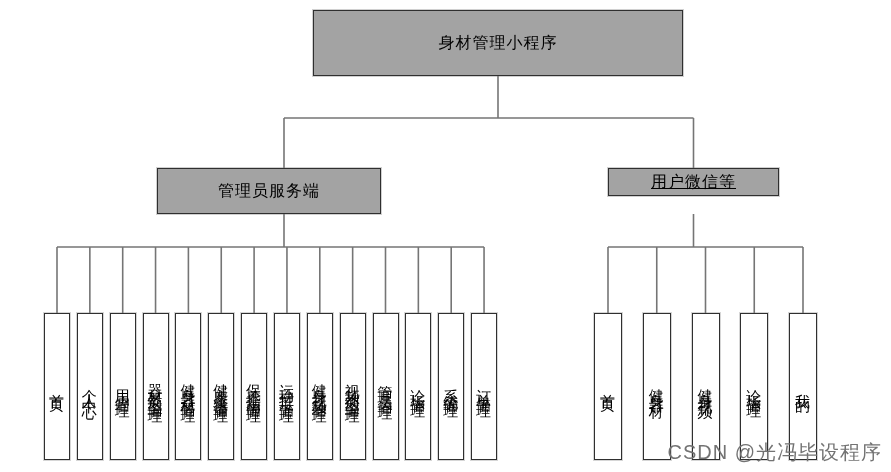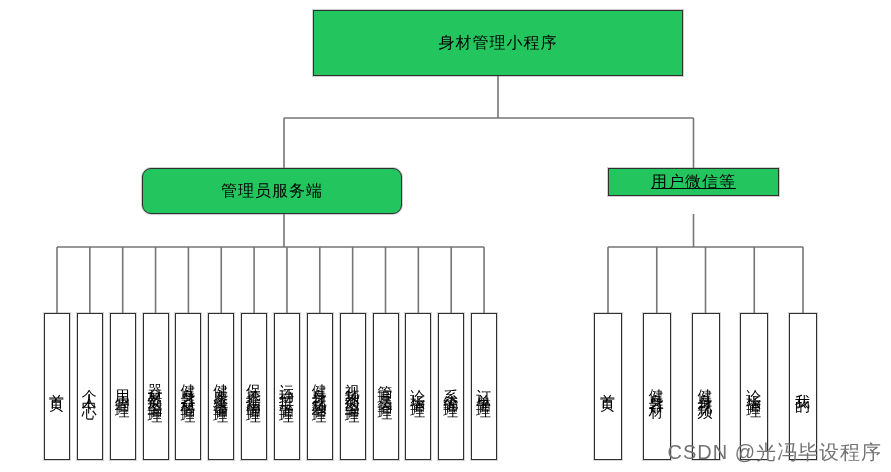--- a/index.html
+++ b/index.html
@@ -18,43 +18,42 @@
   #connectors {
     position: absolute;
     left: 0;
     top: 0;
     width: 891px;
     height: 472px;
   }
   .node {
     position: absolute;
     box-sizing: border-box;
-    background: #22c55e;
+    background: #a3a3a3;
     border: 1px solid #2f2f2f;
     box-shadow: 0 0 0 1px rgba(120,120,120,0.35);
     display: flex;
     align-items: center;
     justify-content: center;
     color: #000000;
     font-size: 16px;
     letter-spacing: 1px;
     white-space: nowrap;
   }
   .node.root {
     left: 313px;
     top: 10px;
     width: 370px;
     height: 66px;
   }
   .node.branch-admin {
-    left: 142px;
+    left: 157px;
     top: 168px;
-    width: 260px;
+    width: 224px;
     height: 46px;
-    border-radius: 9px;
   }
   .node.branch-user {
     left: 608px;
     top: 168px;
     width: 171px;
     height: 28px;
     text-decoration: underline;
   }
   .leaf {
     position: absolute;

